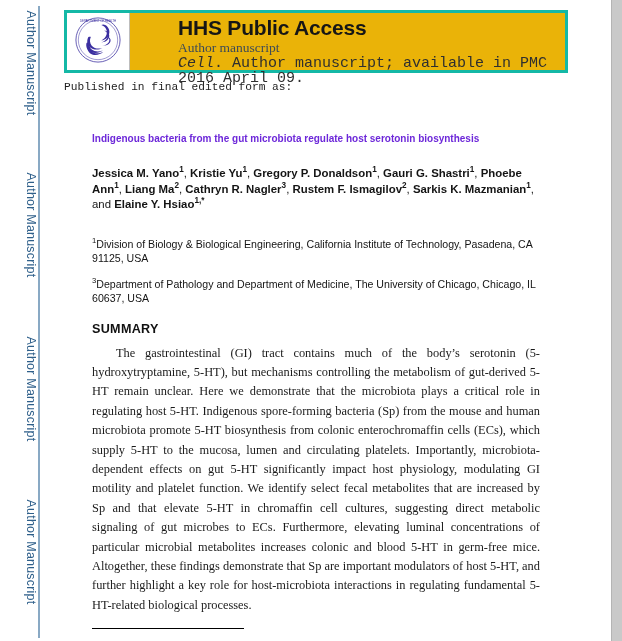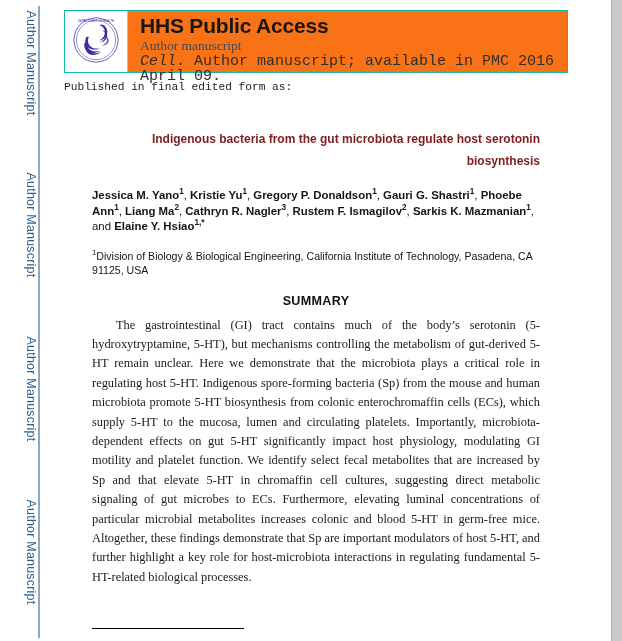--- a/index.html
+++ b/index.html
@@ -60,25 +60,26 @@
   .rail-label.l2 { top: 382px; }
   .rail-label.l3 { top: 545px; }
 
   
   #banner {
     position: absolute;
     left: 64px;
     top: 10px;
     width: 504px;
     height: 63px;
-    background: #f97316;
-    border: 1px solid #14b8a6;
+    background: #eab308;
+    border: 3px solid #14b8a6;
     box-sizing: border-box;
     display: flex;
     align-items: stretch;
+    gap: 36px;
   }
   #logo-box {
     width: 62px;
     background: #ffffff;
     border-right: 1px solid #bdbdbd;
     display: flex;
     align-items: center;
     justify-content: center;
     flex: 0 0 62px;
   }
@@ -127,54 +128,52 @@
   #col {
     position: absolute;
     left: 92px;
     top: 128px;
     width: 448px;
   }
 
   #doc-title {
     font-family: "Liberation Sans", sans-serif;
     font-weight: bold;
-    font-size: 12px;
+    font-size: 10px;
     line-height: 22px;
-    color: #7f1d1d;
+    color: #6d28d9;
     margin: 0 0 16px 0;
-    text-align: right;
   }
 
   #authors {
     font-family: "Liberation Sans", sans-serif;
     font-size: 11.4px;
     line-height: 15.5px;
     color: #141414;
     font-weight: bold;
-    margin-bottom: 14px;
+    margin-bottom: 24px;
   }
   #authors .plain { font-weight: normal; }
   sup { font-size: 72%; line-height: 0; vertical-align: super; }
 
   .affil {
     font-family: "Liberation Sans", sans-serif;
     font-size: 10.6px;
     line-height: 14.5px;
     color: #141414;
     margin-bottom: 11px;
   }
 
   .sec-head {
     font-family: "Liberation Sans", sans-serif;
     font-weight: bold;
     font-size: 12.6px;
     letter-spacing: 0.3px;
     color: #111111;
     margin: 16px 0 8px 0;
-    text-align: center;
   }
 
   .body-par {
     font-family: "Liberation Serif", serif;
     font-size: 12.4px;
     line-height: 19.4px;
     color: #1a1a1a;
     text-align: justify;
     text-indent: 24px;
     margin: 0;
@@ -233,20 +232,21 @@
   </div>
 
   <div id="col">
 
     <h1 id="doc-title">Indigenous bacteria from the gut microbiota regulate host serotonin biosynthesis</h1>
 
     <div id="authors"><span>Jessica M. Yano</span><sup>1</sup><span class="plain">, </span><span>Kristie Yu</span><sup>1</sup><span class="plain">, </span><span>Gregory P. Donaldson</span><sup>1</sup><span class="plain">, </span><span>Gauri G. Shastri</span><sup>1</sup><span class="plain">, </span><span>Phoebe Ann</span><sup>1</sup><span class="plain">, </span><span>Liang Ma</span><sup>2</sup><span class="plain">, </span><span>Cathryn R. Nagler</span><sup>3</sup><span class="plain">, </span><span>Rustem F. Ismagilov</span><sup>2</sup><span class="plain">, </span><span>Sarkis K. Mazmanian</span><sup>1</sup><span class="plain">, and </span><span>Elaine Y. Hsiao</span><sup>1,*</sup></div>
 
     <div id="affiliations">
         <div class="affil"><sup>1</sup><span>Division of Biology &amp; Biological Engineering, California Institute of Technology, Pasadena, CA 91125, USA</span></div>
+        <div class="affil"><sup>3</sup><span>Department of Pathology and Department of Medicine, The University of Chicago, Chicago, IL 60637, USA</span></div>
       </div>
 
     <div class="sec-head">SUMMARY</div>
     <p class="body-par">The gastrointestinal (GI) tract contains much of the body’s serotonin (5-hydroxytryptamine, 5-HT), but mechanisms controlling the metabolism of gut-derived 5-HT remain unclear. Here we demonstrate that the microbiota plays a critical role in regulating host 5-HT. Indigenous spore-forming bacteria (Sp) from the mouse and human microbiota promote 5-HT biosynthesis from colonic enterochromaffin cells (ECs), which supply 5-HT to the mucosa, lumen and circulating platelets. Importantly, microbiota-dependent effects on gut 5-HT significantly impact host physiology, modulating GI motility and platelet function. We identify select fecal metabolites that are increased by Sp and that elevate 5-HT in chromaffin cell cultures, suggesting direct metabolic signaling of gut microbes to ECs. Furthermore, elevating luminal concentrations of particular microbial metabolites increases colonic and blood 5-HT in germ-free mice. Altogether, these findings demonstrate that Sp are important modulators of host 5-HT, and further highlight a key role for host-microbiota interactions in regulating fundamental 5-HT-related biological processes.</p>
 
   </div>
 
   <div id="footnote-rule"></div>
 </div>
 

